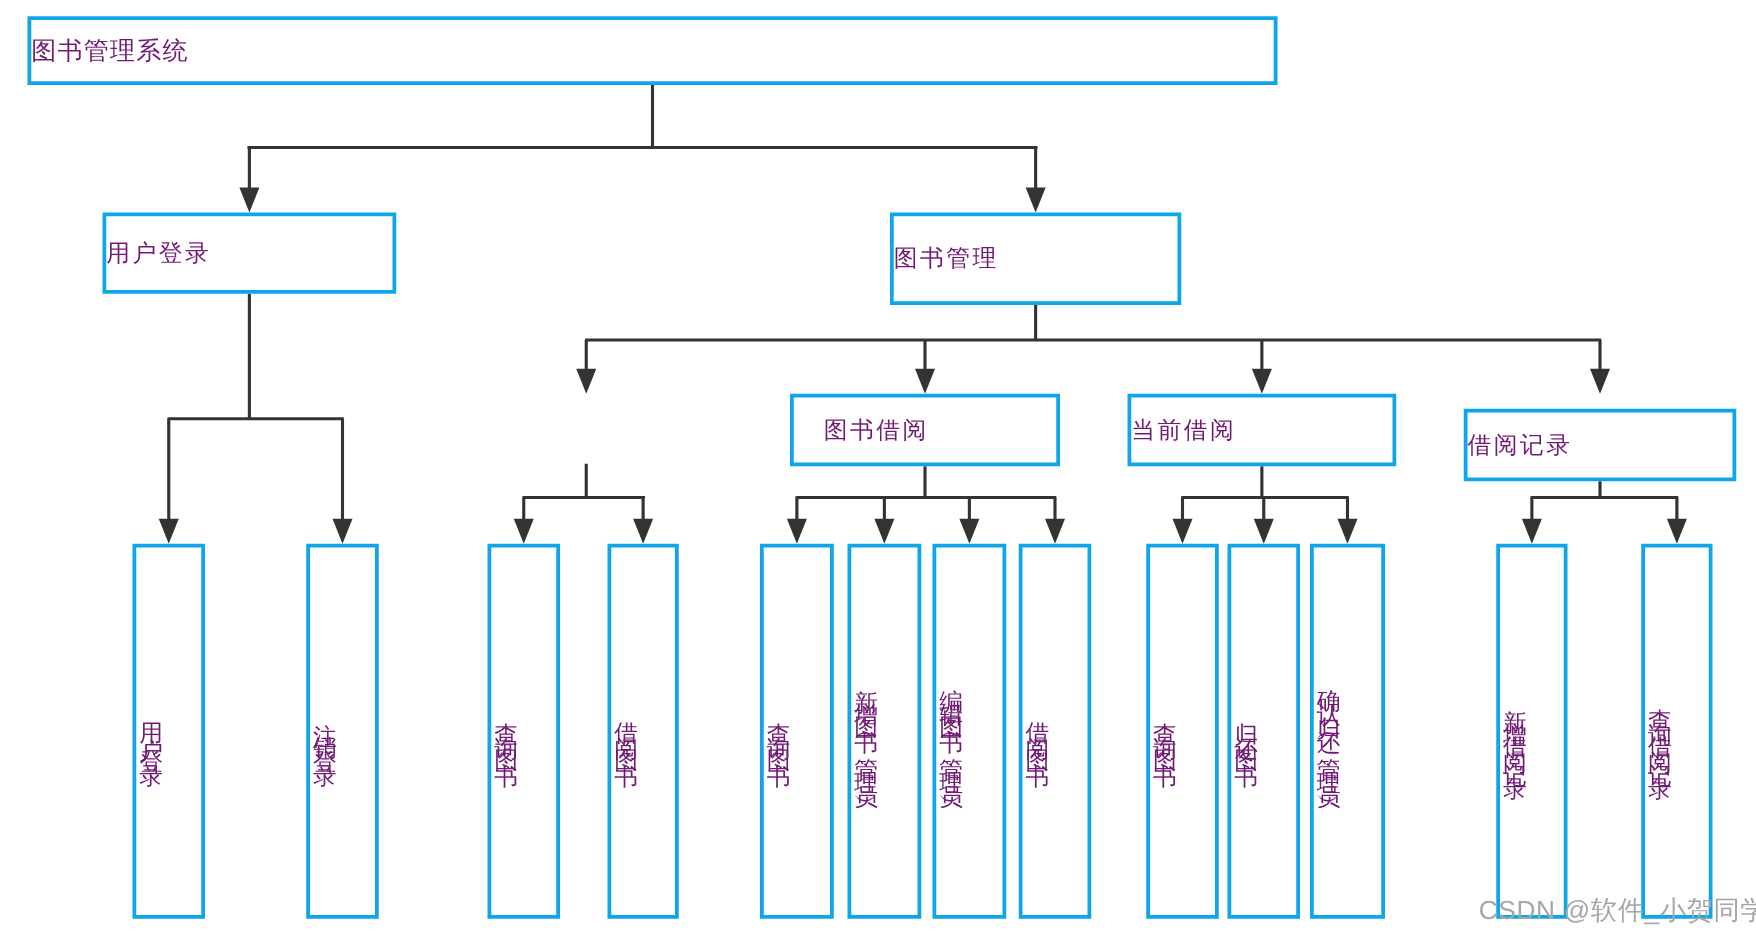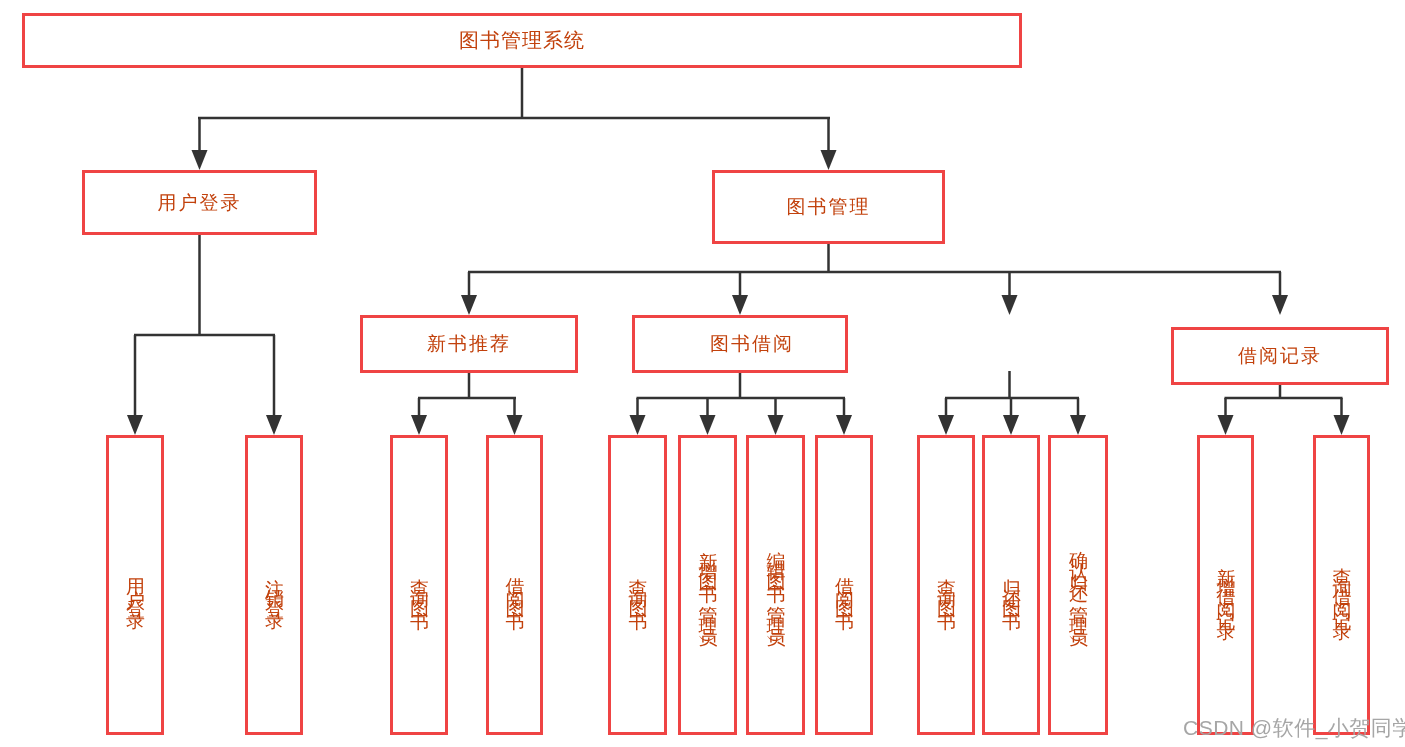--- a/index.html
+++ b/index.html
@@ -13,26 +13,26 @@
   }
   svg.connectors {
     position:absolute; left:0; top:0; width:1405px; height:747px;
     pointer-events:none;
   }
   svg.connectors line { stroke:#333333; stroke-width:2.5; }
   svg.connectors polygon { fill:#333333; stroke:none; }
   .node {
     position:absolute;
     background:#ffffff;
-    border:3px solid #ef4444;
+    border:3px solid #0ea5e9;
     box-sizing:border-box;
-    display:flex; align-items:center; justify-content:center;
+    display:flex; align-items:center; justify-content:flex-start;
     font-size:19px;
     letter-spacing:2px;
-    color:#c2410c;
+    color:#701a75;
     white-space:nowrap;
   }
   .node.root { font-size:20px; letter-spacing:1px; }
   .node.leaf .vtext {
     writing-mode:vertical-rl;
     text-orientation:mixed;
     font-size:19px;
     line-height:1.1;
     letter-spacing:11px;
     white-space:nowrap;
@@ -131,25 +131,25 @@
     <span>图书管理系统</span>
   </div>
 
   <div class="node" style="left:82px; top:170px; width:235px; height:65px;">
     <span>用户登录</span>
   </div>
   <div class="node" style="left:712px; top:170px; width:233px; height:74px;">
     <span>图书管理</span>
   </div>
 
-  <div class="node" style="left:360px; top:315px; width:218px; height:58px;">
-    <span>新书推荐</span>
-  </div>
   <div class="node" style="left:632px; top:315px; width:216px; height:58px;padding-left:24px;">
     <span>图书借阅</span>
+  </div>
+  <div class="node" style="left:902px; top:315px; width:215px; height:58px;">
+    <span>当前借阅</span>
   </div>
   <div class="node" style="left:1171px; top:315px; width:218px; height:58px;margin-top:12px;">
     <span>借阅记录</span>
   </div>
 
   <div class="node leaf" style="left:106px; top:435px; width:58px; height:300px;">
     <span class="vtext">用户登录</span>
   </div>
   <div class="node leaf" style="left:245px; top:435px; width:58px; height:300px;">
     <span class="vtext">注销登录</span>

